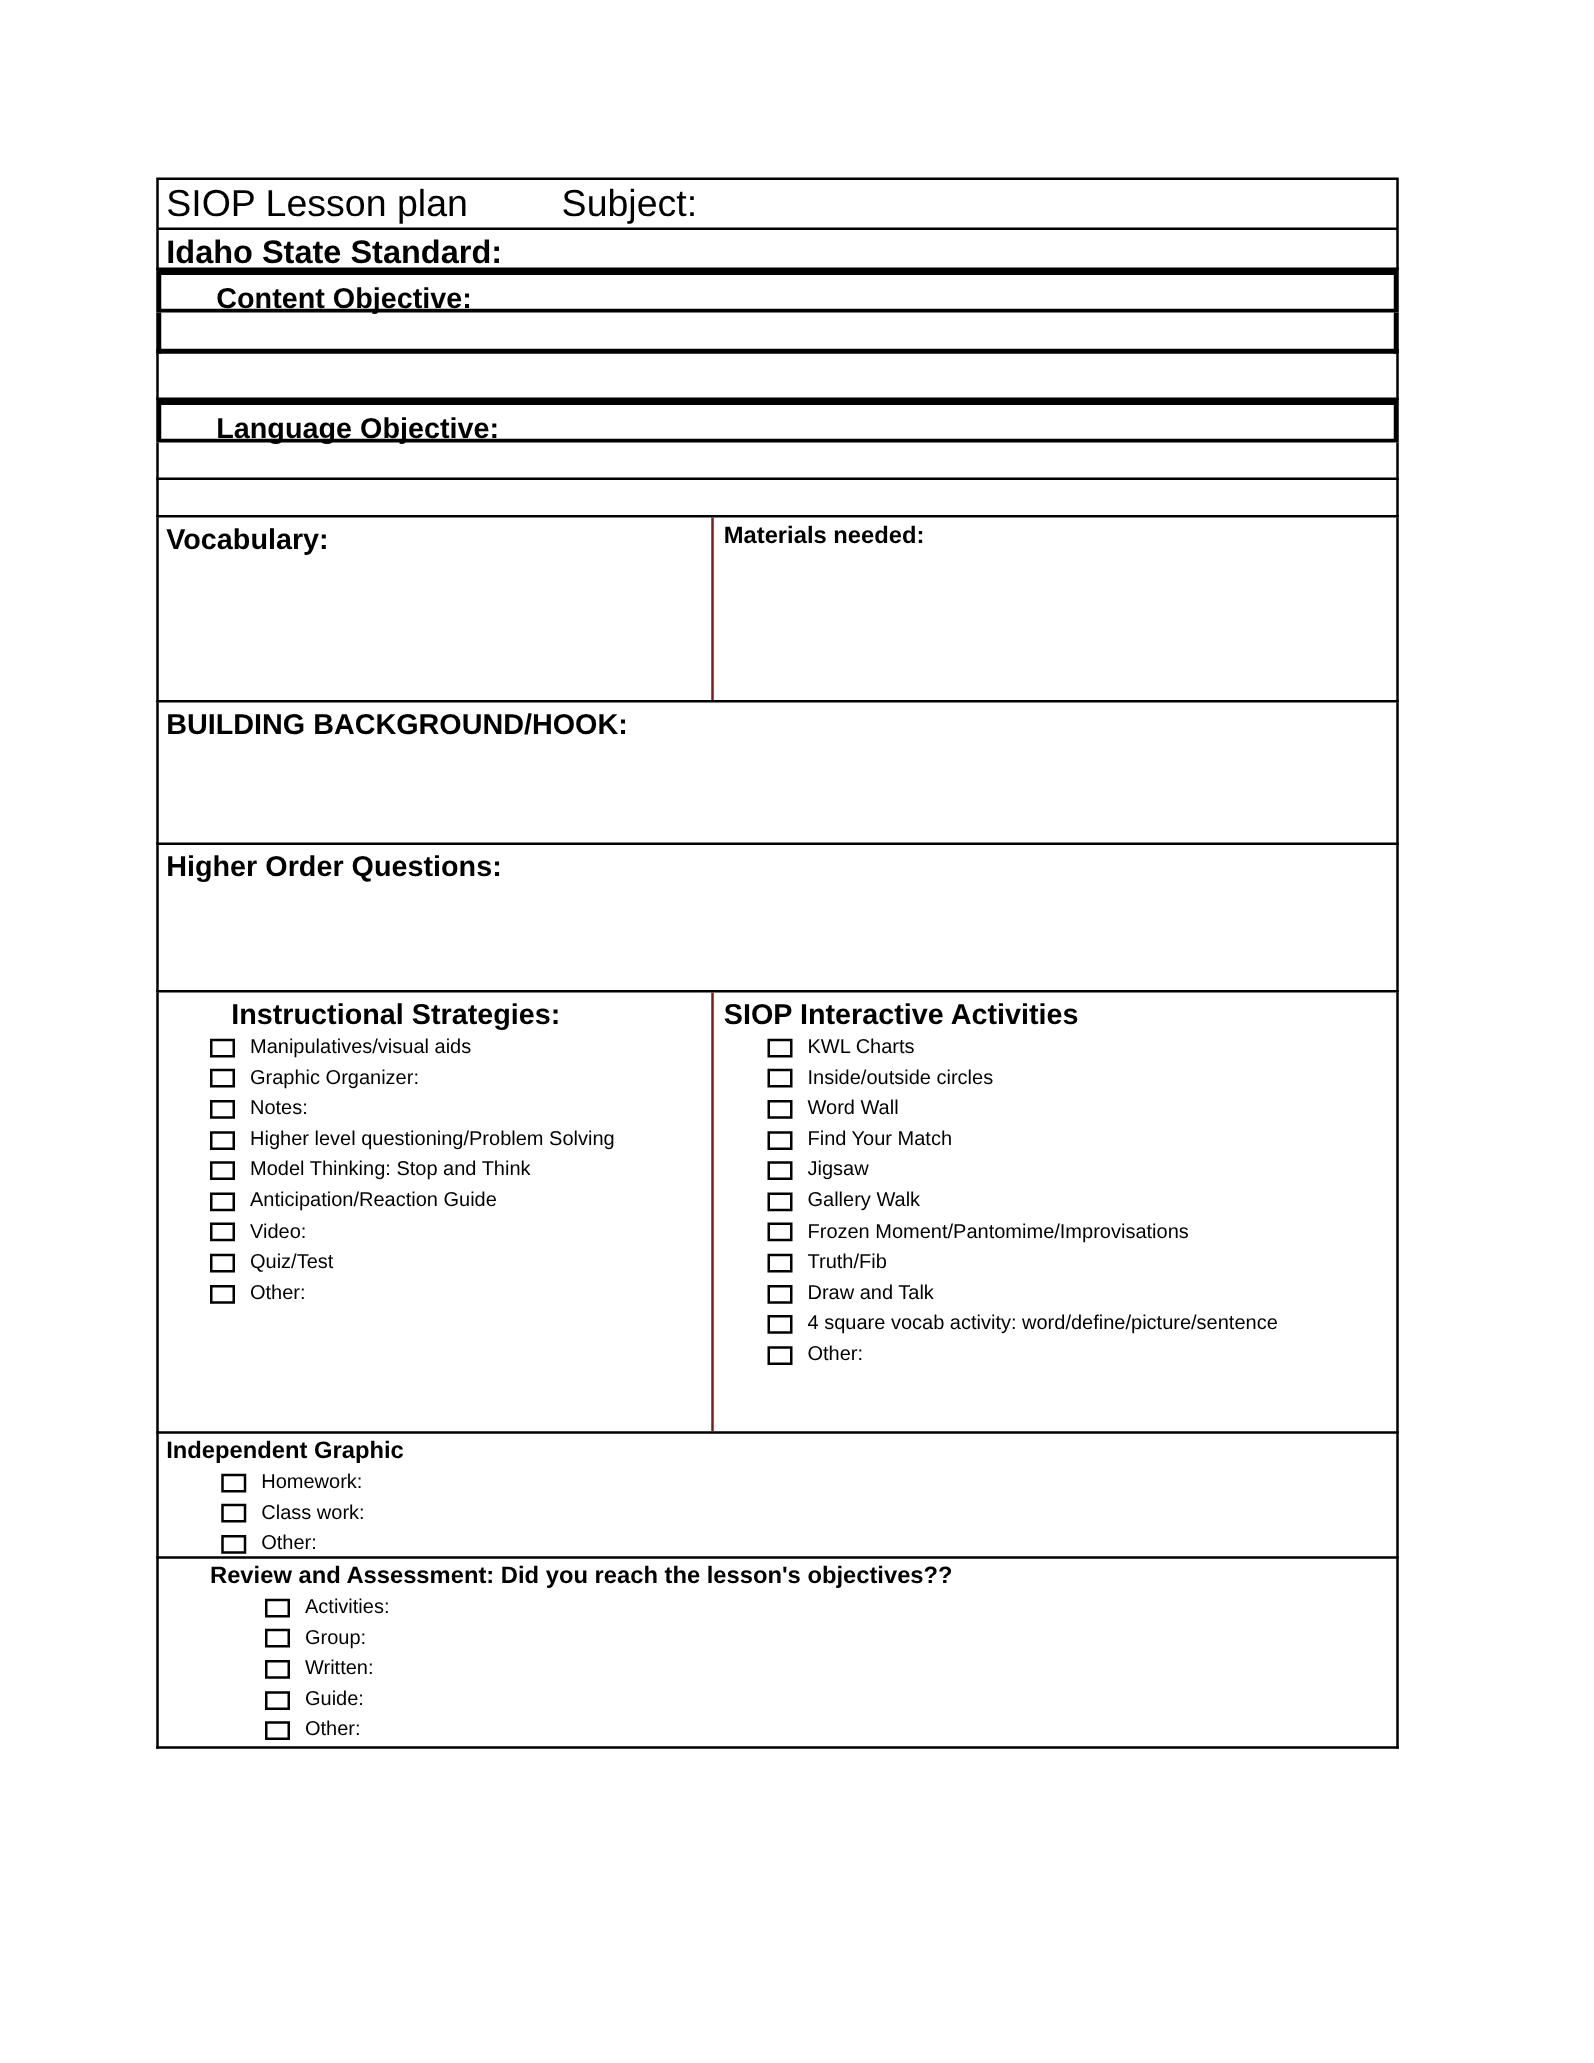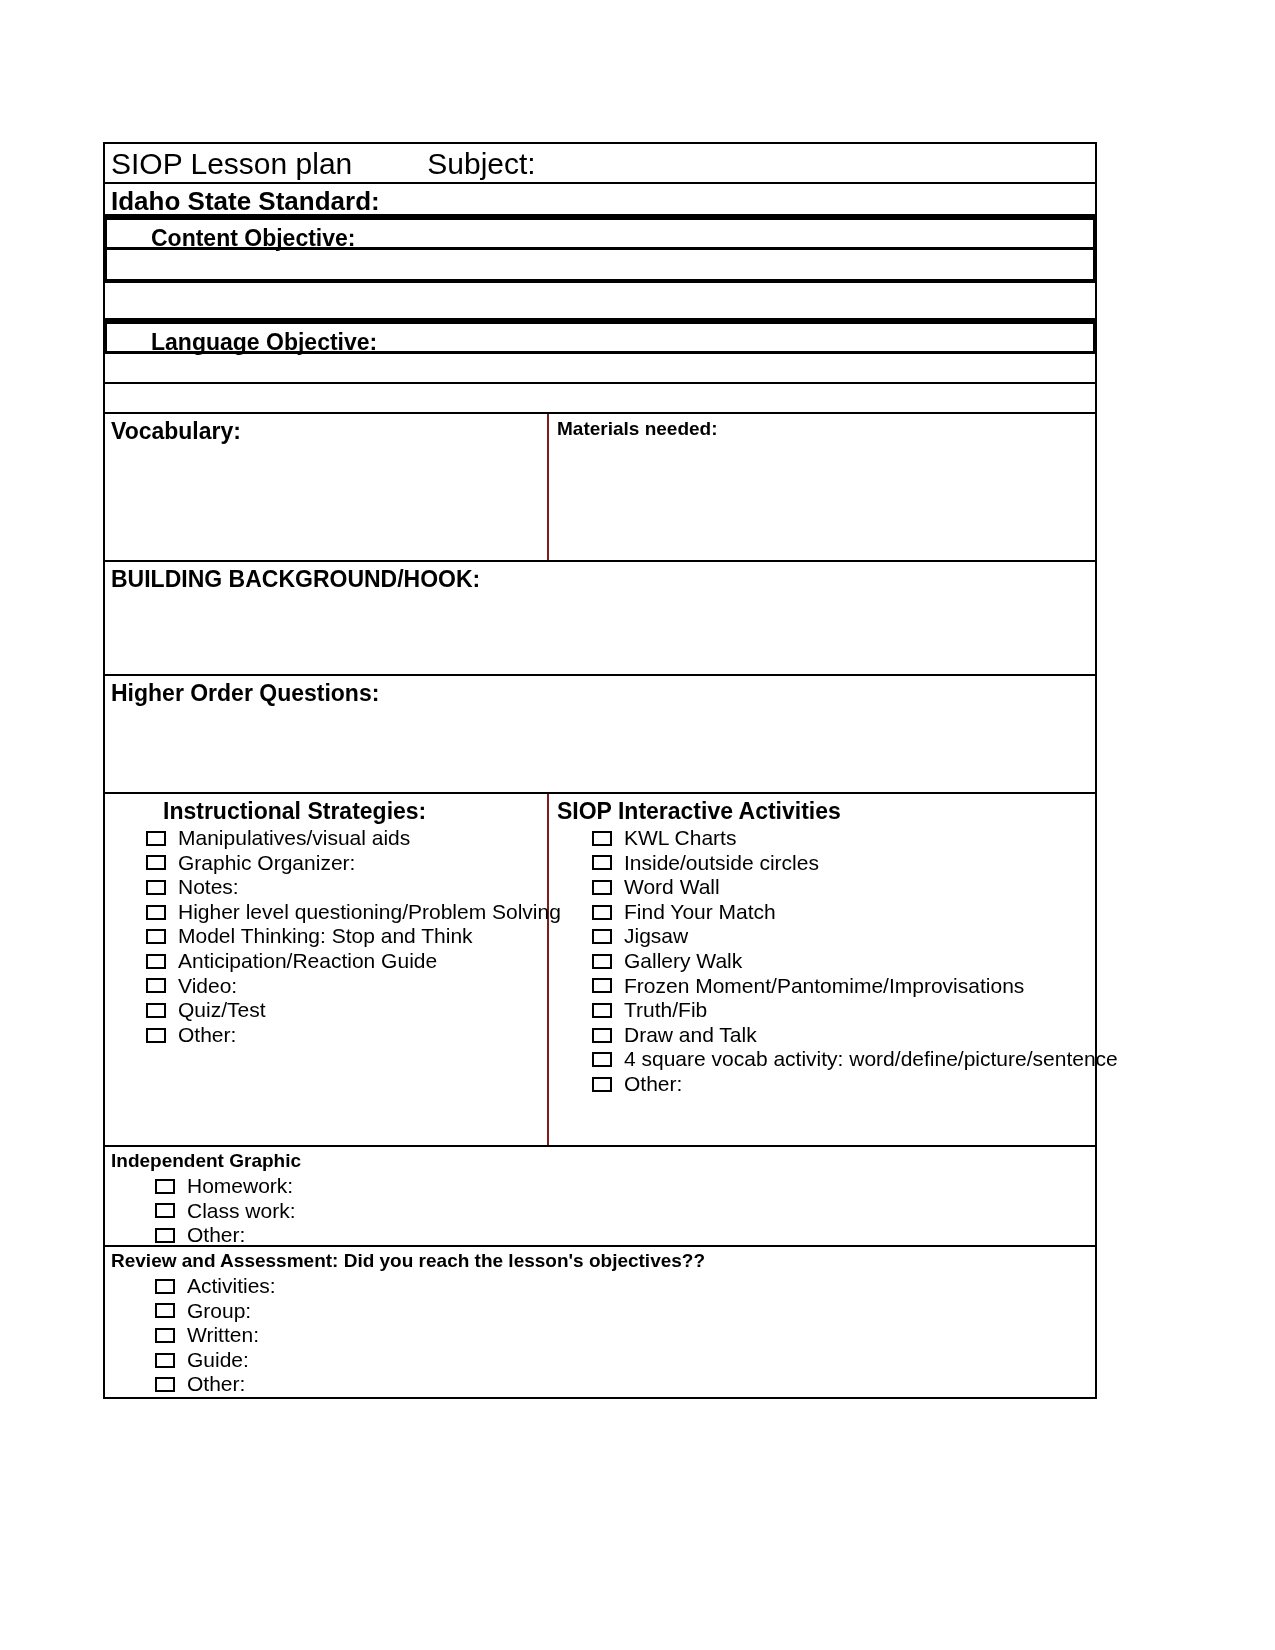--- a/index.html
+++ b/index.html
@@ -13,21 +13,21 @@
     height: 1650px;
     font-family: "Liberation Sans", sans-serif;
     color: #000000;
     position: relative;
     overflow: hidden;
   }
 
   
   #sheet {
     position: absolute;
-    left: 103px;
+    left: 125px;
     top: 142px;
     width: 994px;
   }
 
   
   .row {
     border-left: 2px solid #000;
     border-right: 2px solid #000;
     border-bottom: 2px solid #000;
     box-sizing: border-box;
@@ -108,21 +108,21 @@
 
   
   ul.cbx {
     list-style: none;
     margin: 0;
     padding: 0;
   }
   ul.cbx li {
     display: flex;
     align-items: center;
-    font-size: 21px;
+    font-size: 16px;
     line-height: 24.6px;
     height: 24.6px;
     white-space: nowrap;
     padding-left: 35px;
   }
   ul.cbx li .box {
     width: 20px;
     height: 15px;
     border: 2px solid #000;
     box-sizing: border-box;
@@ -311,21 +311,21 @@
           </li>
         <li>
             <span class="box"></span>
             <span class="lbl">Other:</span>
           </li>
       </ul>
     </div>
   </div>
 
   <div class="row h-review">
-    <div class="pad" style="padding-top:1px;">
+    <div class="pad" style="padding-top:1px;margin-left:35px;">
       <div class="hdr-bold-sm">Review and Assessment: Did you reach the lesson's objectives??</div>
       <ul class="cbx indent">
         <li>
             <span class="box"></span>
             <span class="lbl">Activities:</span>
           </li>
         <li>
             <span class="box"></span>
             <span class="lbl">Group:</span>
           </li>

